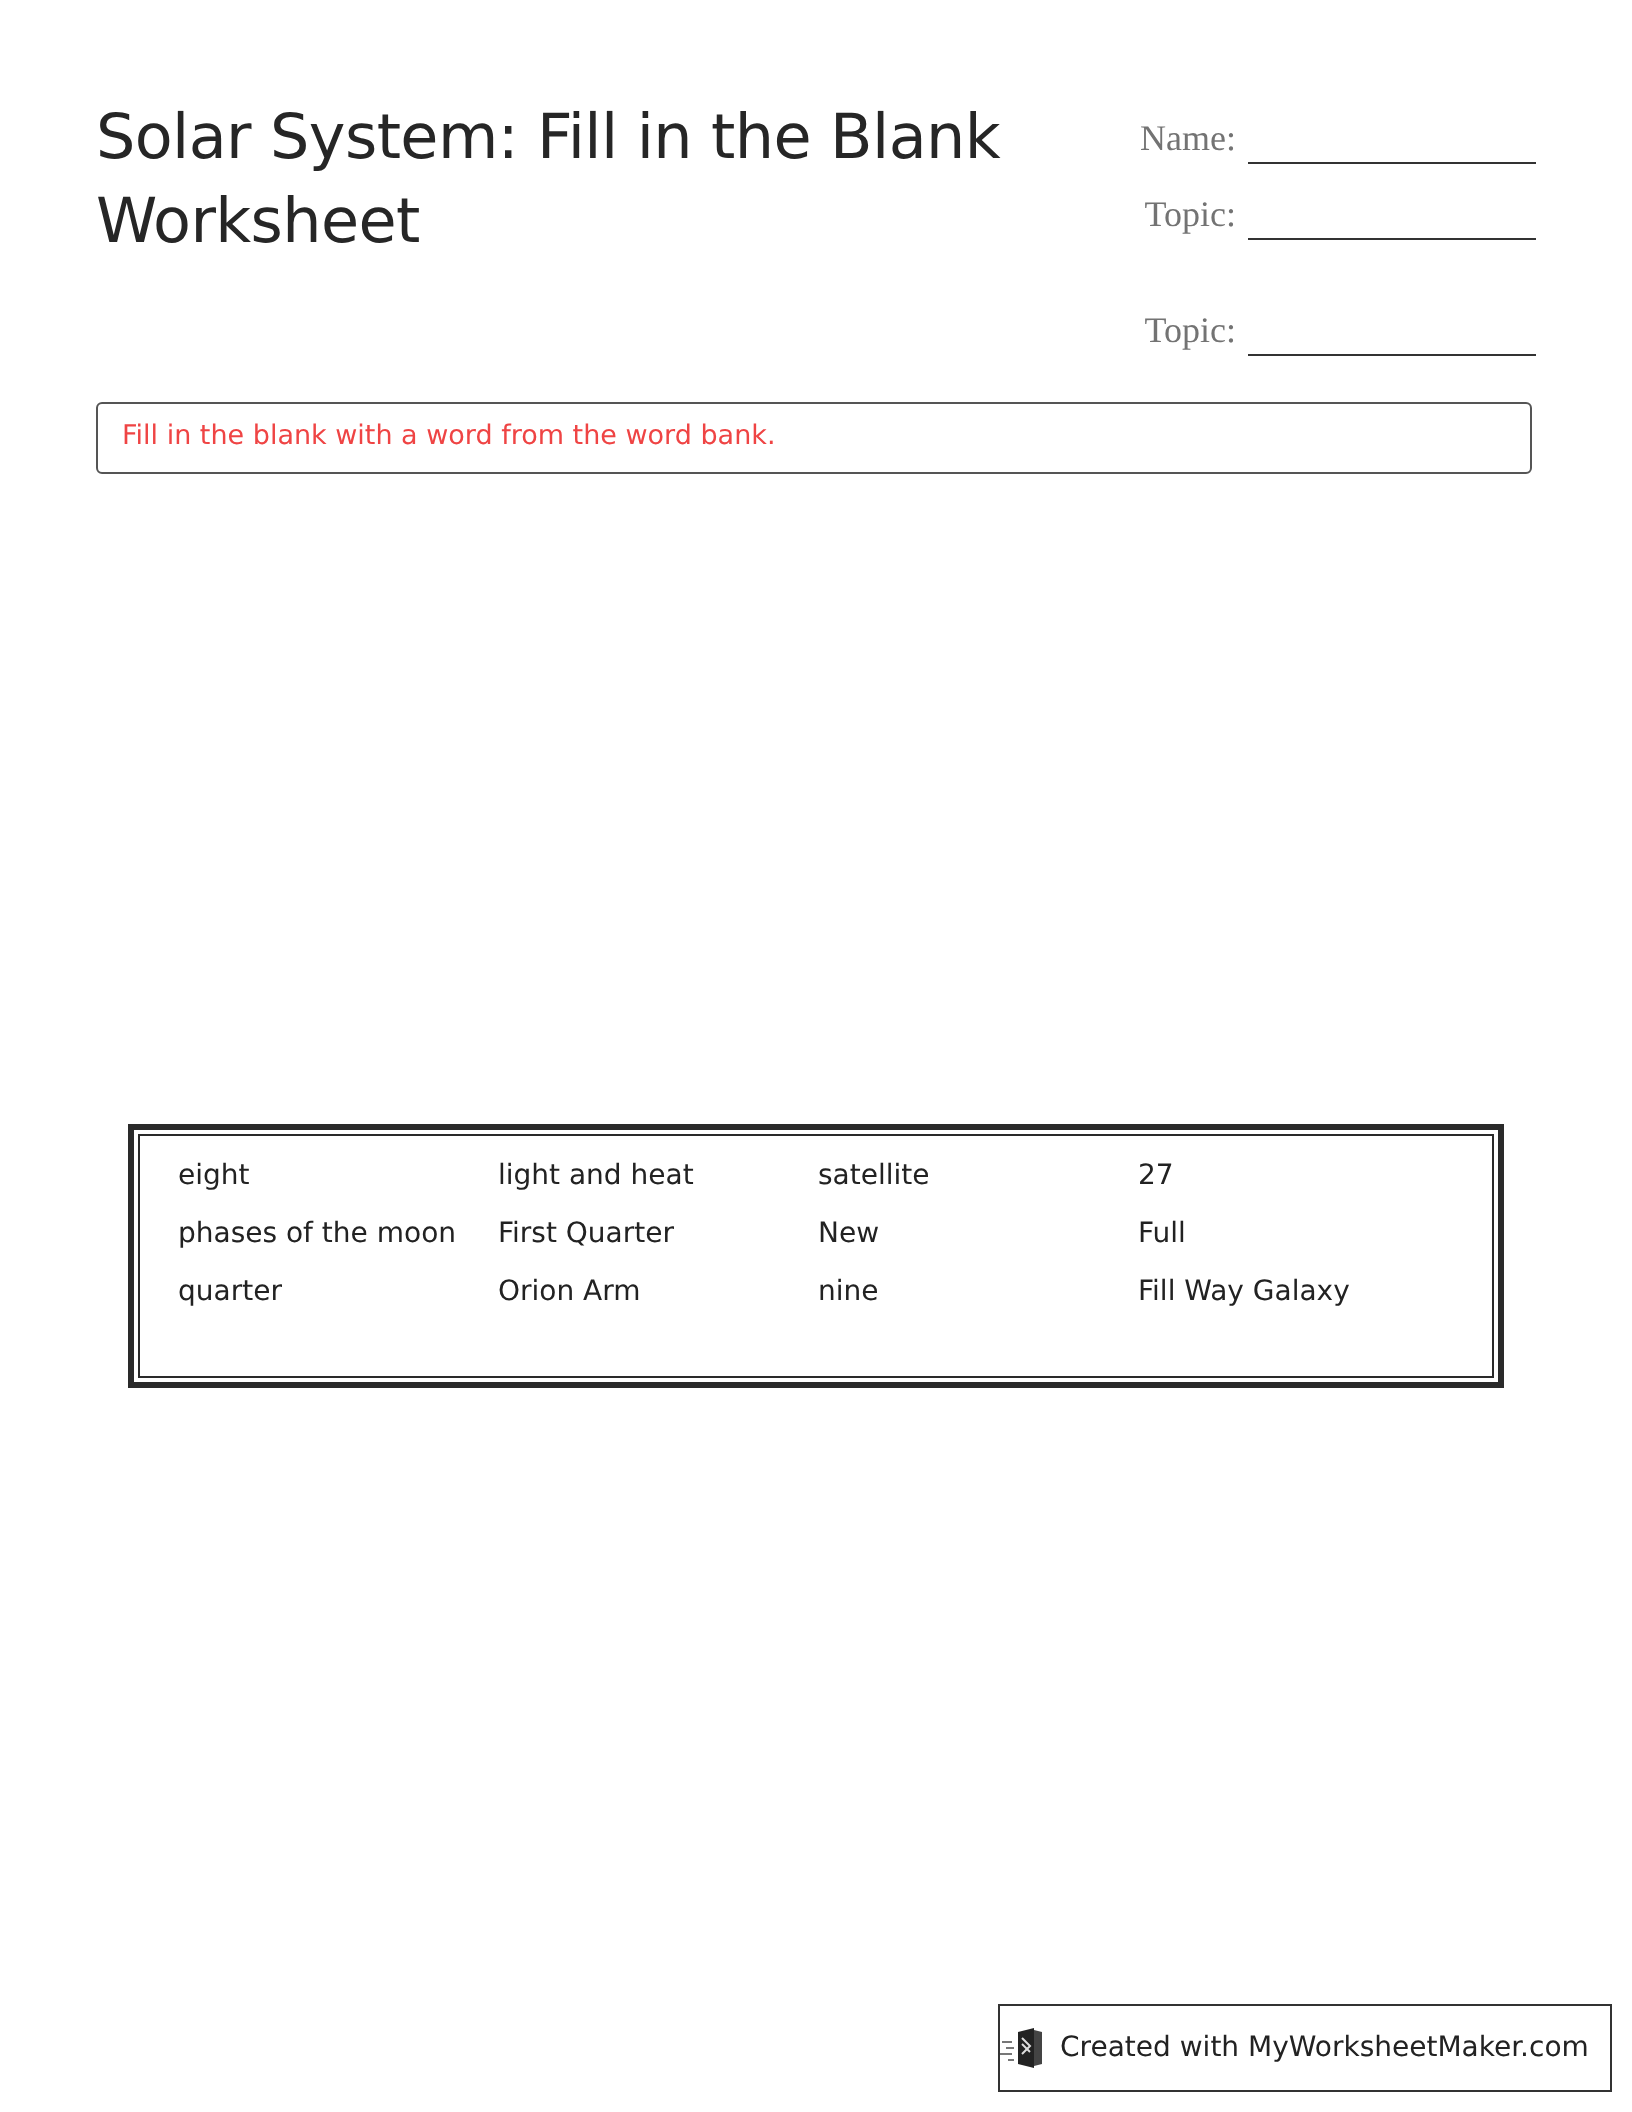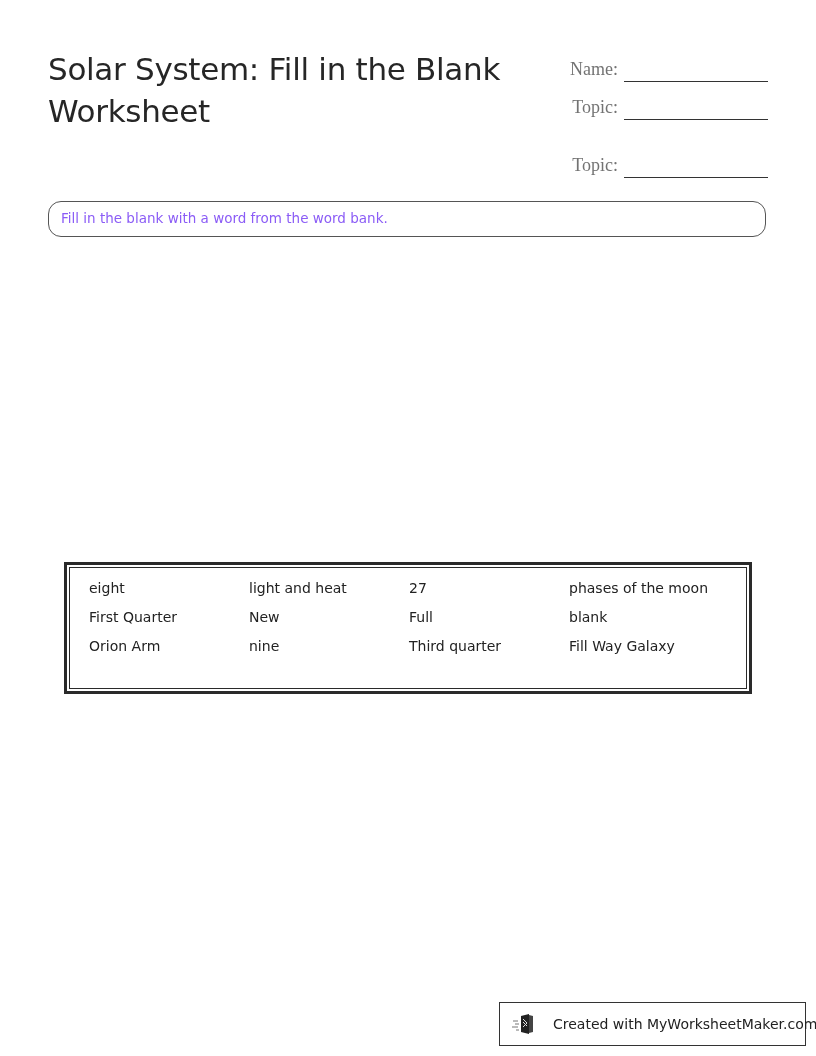--- a/index.html
+++ b/index.html
@@ -57,26 +57,26 @@
       height: 0;
       border-bottom: 1.3px solid #333;
     }
     .instructions {
       position: absolute;
       left: 48px;
       top: 201px;
       width: 718px;
       height: 36px;
       border: 1.2px solid #555;
-      border-radius: 13px;
+      border-radius: 3px;
       box-sizing: border-box;
       padding-left: 12px;
       font-size: 13.5px;
       line-height: 36px;
-      color: #8b5cf6;
+      color: #ef4444;
     }
     .instructions span {
       position: relative;
       top: -2px;
     }
     .wordbank-outer {
       position: absolute;
       left: 64px;
       top: 562px;
       width: 688px;
@@ -109,22 +109,20 @@
     .footer {
       position: absolute;
       left: 499px;
       top: 1002px;
       width: 307px;
       height: 44px;
       box-sizing: border-box;
       border: 1.3px solid #333;
       display: flex;
       align-items: center;
-      padding-left: 12px;
-      gap: 11px;
     }
     .footer-icon {
       width: 24px;
       height: 22px;
       margin-right: 6px;
       display: inline-block;
     }
     .footer-text {
       font-size: 14px;
       color: #222;
@@ -153,29 +151,29 @@
 
 <div class="instructions">
   <span>Fill in the blank with a word from the word bank.</span>
 </div>
 
 <div class="wordbank-outer">
   <div class="wordbank-inner"></div>
   <div class="wordbank-grid">
     <span class="word">eight</span>
     <span class="word">light and heat</span>
+    <span class="word">satellite</span>
     <span class="word">27</span>
     <span class="word">phases of the moon</span>
     <span class="word">First Quarter</span>
     <span class="word">New</span>
     <span class="word">Full</span>
-    <span class="word">blank</span>
+    <span class="word">quarter</span>
     <span class="word">Orion Arm</span>
     <span class="word">nine</span>
-    <span class="word">Third quarter</span>
     <span class="word">Fill Way Galaxy</span>
   </div>
 </div>
 
 <div class="footer">
   <span class="footer-icon">
     <svg width="24" height="22" viewBox="0 0 24 22" xmlns="http://www.w3.org/2000/svg">
       <line x1="1" y1="8" x2="6" y2="8" stroke="#777" stroke-width="1"></line>
       <line x1="3" y1="11" x2="7" y2="11" stroke="#777" stroke-width="1"></line>
       <line x1="0" y1="14" x2="6" y2="14" stroke="#777" stroke-width="1"></line>

